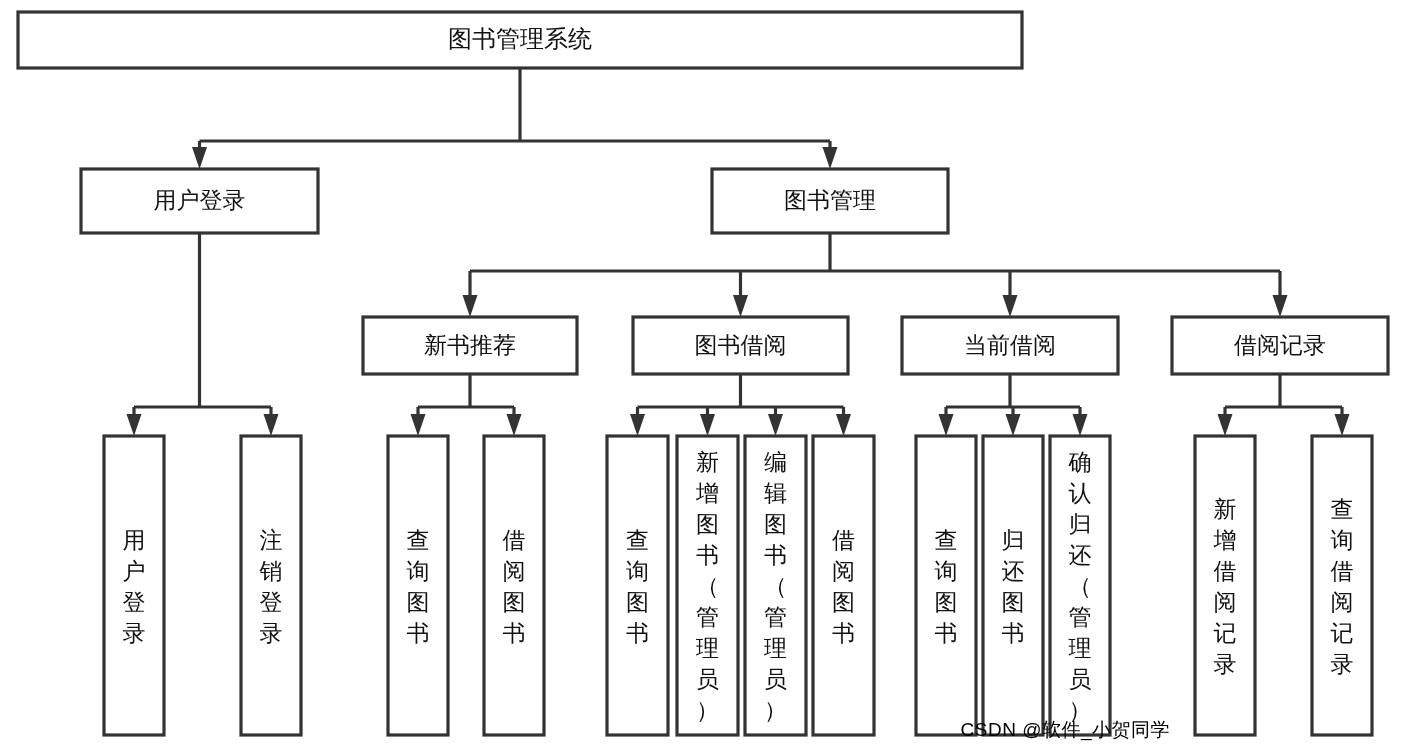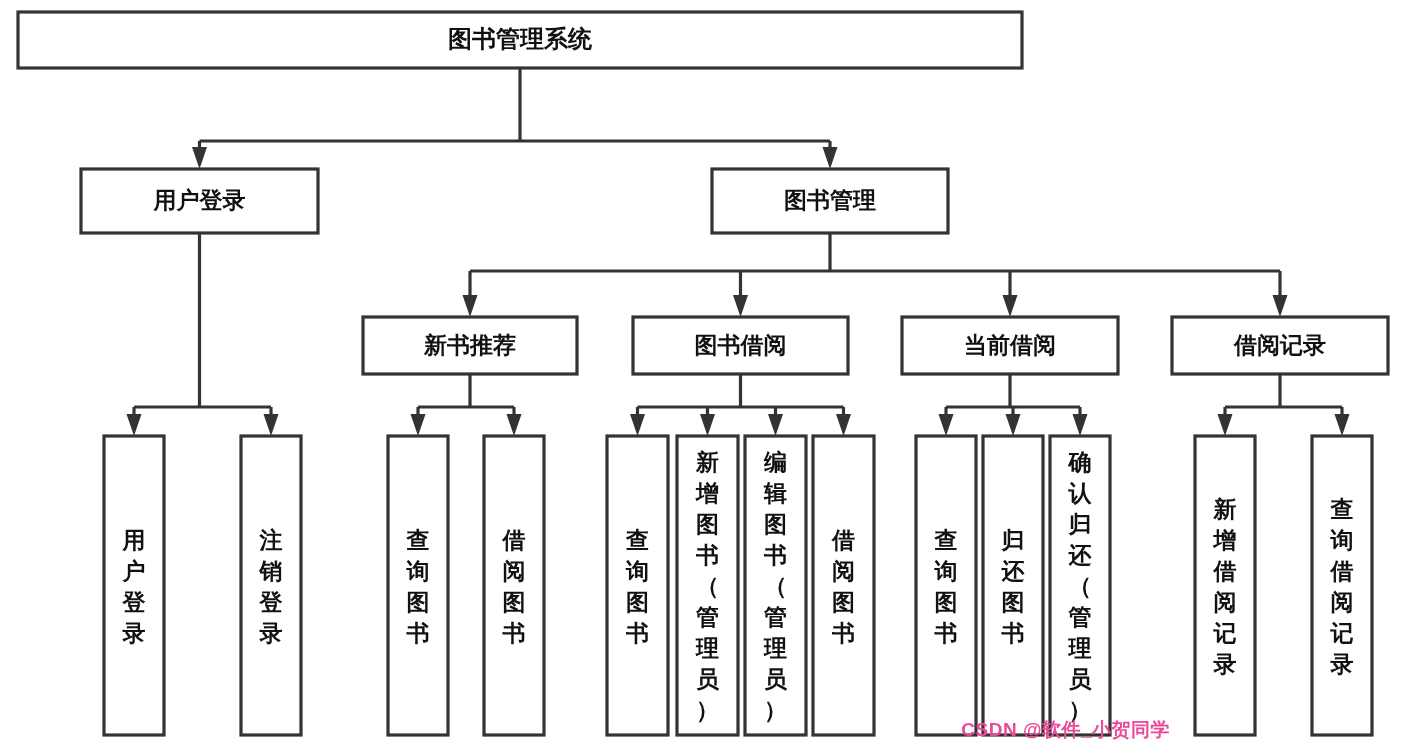--- a/index.html
+++ b/index.html
@@ -11,21 +11,20 @@
     width: 1405px;
     height: 747px;
     font-family: "Liberation Sans", "DejaVu Sans", sans-serif;
     overflow: hidden;
     position: relative;
   }
   #diagram-root {
     position: relative;
     width: 1178px;
     height: 747px;
-    font-weight: bold;
   }
   svg.diagram {
     position: absolute;
     top: 0;
     left: 0;
     width: 1405px;
     height: 747px;
     display: block;
   }
   .node-box {
@@ -56,21 +55,21 @@
   .leaf-label {
     fill: #111111;
     font-family: "Liberation Sans", "DejaVu Sans", sans-serif;
     font-size: 23px;
     text-anchor: middle;
   }
   .watermark {
     position: absolute;
     right: 8px;
     bottom: 4px;
-    color: #ec4899;
+    color: #000000;
     font-size: 19px;
     font-family: "Liberation Sans", "DejaVu Sans", sans-serif;
     white-space: nowrap;
     letter-spacing: 0.5px;
   }
 </style>
 </head>
 <body>
 
 <div id="diagram-root">

